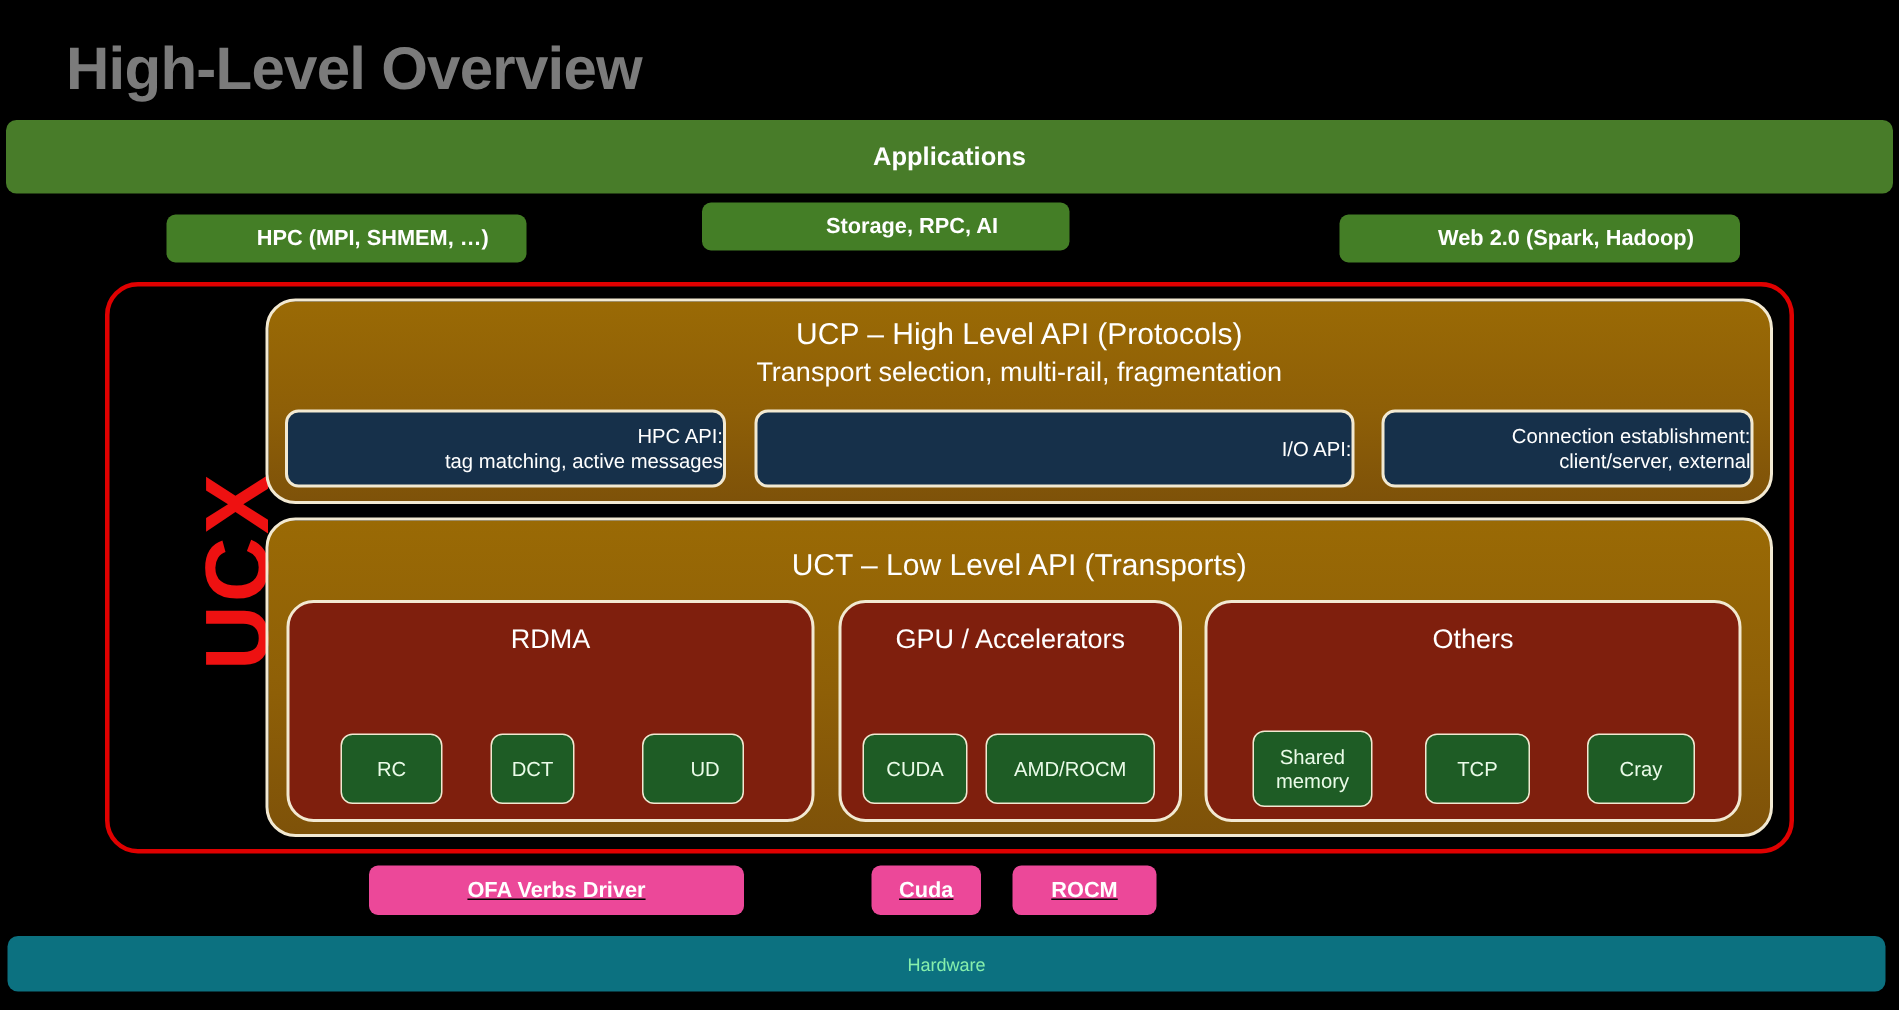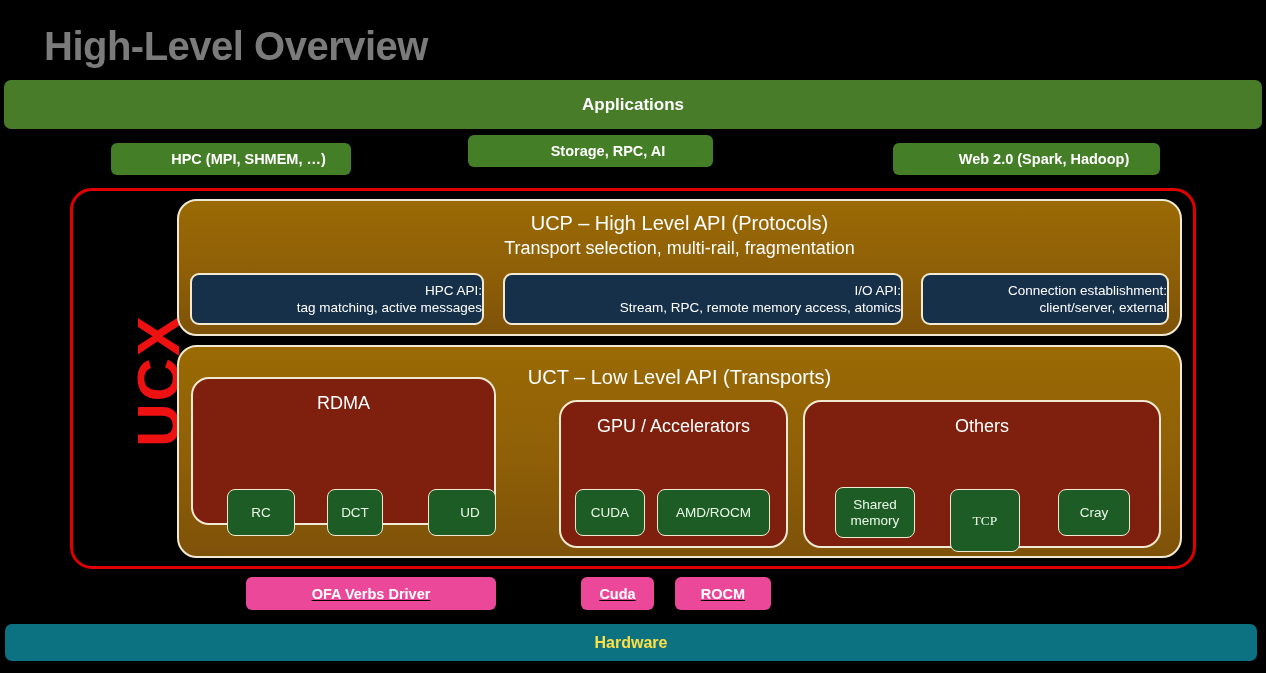--- a/index.html
+++ b/index.html
@@ -144,21 +144,21 @@
   #api-1 { left: 503px; top: 273px; width: 400px; }
   #api-2 { left: 921px; top: 273px; width: 248px; }
 
   
   .cat-panel {
     position: absolute;
     background: #7f1f0d;
     border: 2px solid #f2e9d2;
     border-radius: 18px;
   }
-  #cat-0 { left: 191px; top: 377px; width: 305px; height: 148px; }
+  #cat-0 { left: 191px; top: 400px; width: 352px; height: 148px; }
   #cat-1 { left: 559px; top: 400px; width: 229px; height: 148px; }
   #cat-2 { left: 803px; top: 400px; width: 358px; height: 148px; }
 
   .cat-title {
     position: absolute;
     left: 0;
     top: 14px;
     width: 100%;
     text-align: center;
     font-size: 18px;
@@ -183,21 +183,21 @@
 
   
   #chip-rc  { left: 227px; top: 489px; width: 68px; height: 47px; }
   #chip-dct { left: 327px; top: 489px; width: 56px; height: 47px; }
   #chip-ud  { left: 428px; top: 489px; width: 68px; height: 47px; padding-left: 16px; }
   
   #chip-cuda { left: 575px; top: 489px; width: 70px; height: 47px; }
   #chip-amd  { left: 657px; top: 489px; width: 113px; height: 47px; }
   
   #chip-shm  { left: 835px; top: 487px; width: 80px; height: 51px; }
-  #chip-tcp  { left: 950px; top: 489px; width: 70px; height: 63px; font-family: Liberation Serif, serif; }
+  #chip-tcp  { left: 950px; top: 489px; width: 70px; height: 47px; }
   #chip-cray { left: 1058px; top: 489px; width: 72px; height: 47px; }
 
   
   .driver-box {
     position: absolute;
     height: 33px;
     background: #ec4899;
     border-radius: 6px;
     display: flex;
     align-items: center;
@@ -221,23 +221,23 @@
     top: 624px;
     width: 1252px;
     height: 37px;
     background: #0c7180;
     border-radius: 7px;
     display: flex;
     align-items: center;
     justify-content: center;
   }
   #hardware-bar .bar-label {
-    font-size: 16px;
-    font-weight: bold;
-    color: #fde047;
+    font-size: 12px;
+    font-weight: normal;
+    color: #86efac;
   }
 </style>
 </head>
 <body>
 
 <div id="slide-title">High-Level Overview</div>
 
 <div id="applications-bar">
   <span class="bar-label">Applications</span>
 </div>
@@ -261,21 +261,20 @@
   <div class="panel-title" id="ucp-title">UCP – High Level API (Protocols)</div>
   <div class="panel-title" id="ucp-subtitle">Transport selection, multi-rail, fragmentation</div>
 </div>
 
 <div class="api-box" id="api-0">
   <div class="line">HPC API:</div>
   <div class="line">tag matching, active messages</div>
 </div>
 <div class="api-box" id="api-1">
   <div class="line">I/O API:</div>
-  <div class="line">Stream, RPC, remote memory access, atomics</div>
 </div>
 <div class="api-box" id="api-2">
   <div class="line">Connection establishment:</div>
   <div class="line">client/server, external</div>
 </div>
 
 <div class="brown-panel" id="uct-panel">
   <div class="panel-title" id="uct-title">UCT – Low Level API (Transports)</div>
 </div>
 

